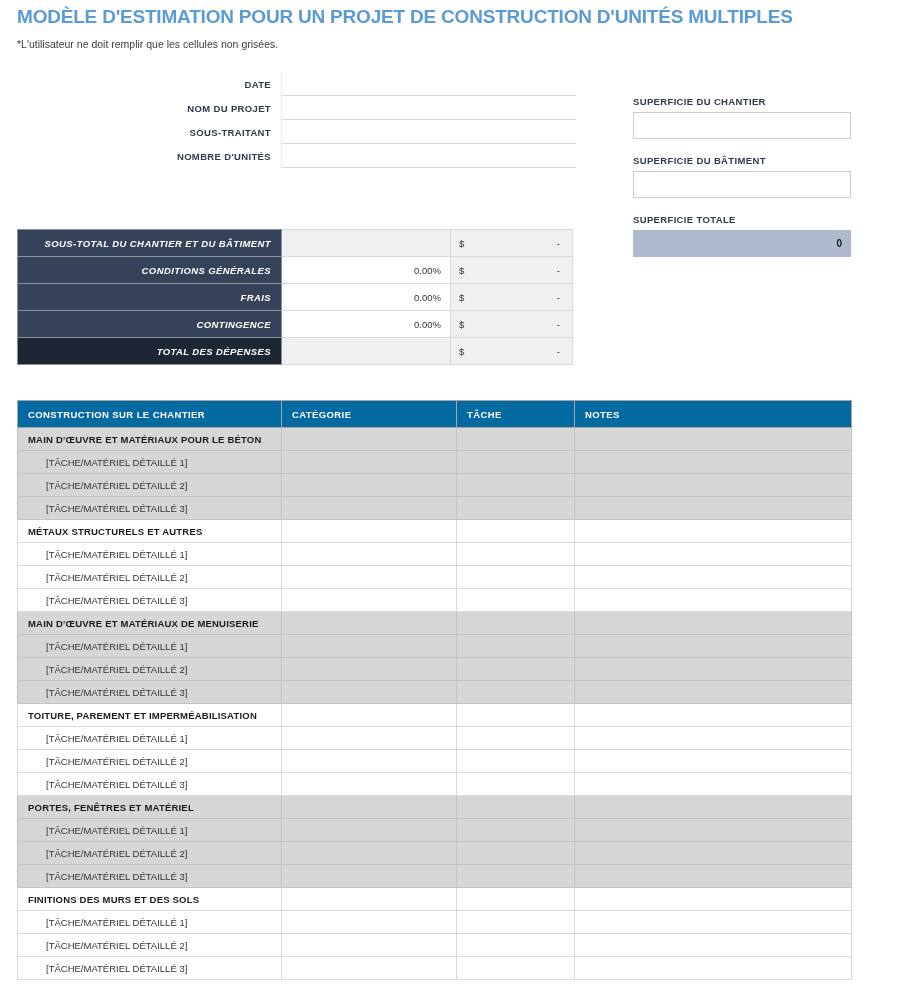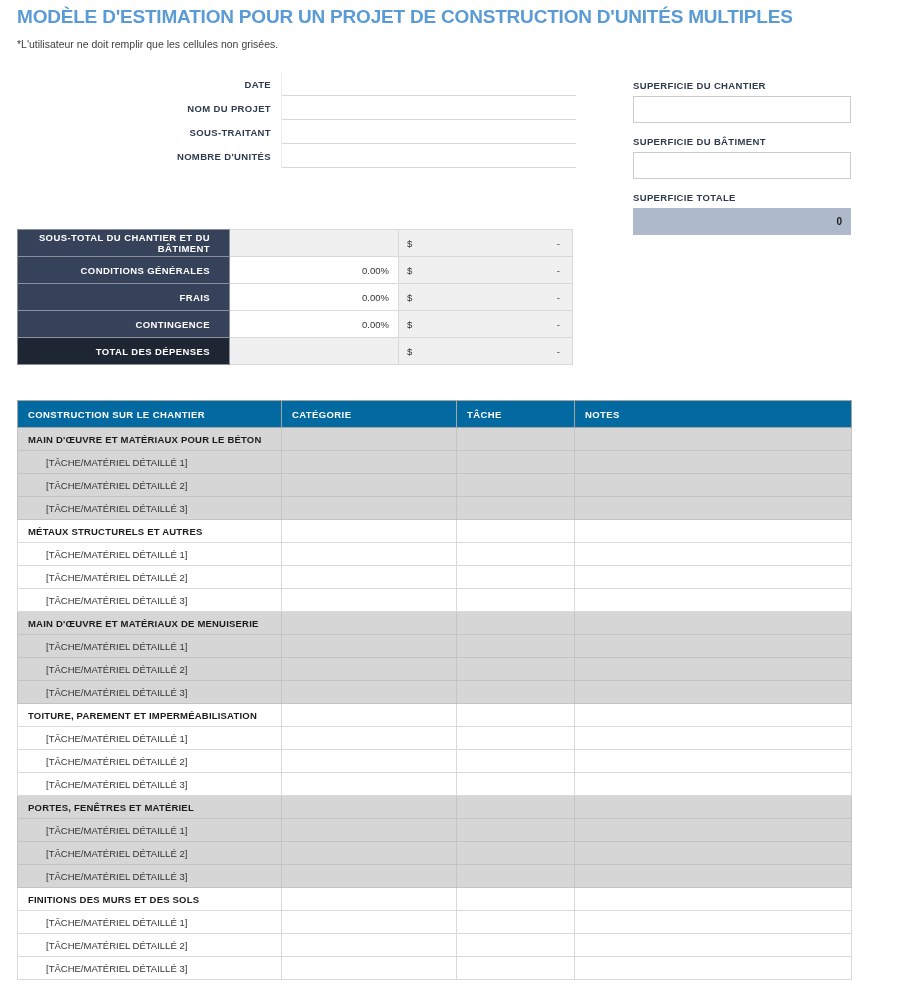--- a/index.html
+++ b/index.html
@@ -57,20 +57,21 @@
   .form-row:first-child .fld { border-left: 1px solid #EDEDED; }
 
   
   .form-right { position: absolute; left: 633px; top: 80px; width: 218px; }
   .fr-label {
     font-size: 9.5px;
     font-weight: bold;
     letter-spacing: 0.35px;
     color: #2E3A4D;
     margin-bottom: 5px;
+    margin-top: 16px;
   }
   .fr-box {
     height: 27px;
     border: 1px solid #C9CCD0;
     background: #ffffff;
     margin-bottom: 13px;
   }
   .fr-total {
     height: 27px;
     background: #AEBACB;
@@ -85,28 +86,29 @@
 
   
   .summary {
     position: absolute;
     left: 17px; top: 229px;
     width: 556px;
     border-collapse: collapse;
   }
   .summary td { height: 27px; font-size: 9.5px; }
   .summary .s-lbl {
-    width: 212px;
+    width: 264px;
     background: #36425A;
     color: #ffffff;
     font-weight: bold;
     letter-spacing: 0.4px;
     text-align: right;
-    padding-right: 19px;
+    padding-right: 10px;
     border: 1px solid #8A9099;
+    font-style: italic;
   }
   .summary tr.total .s-lbl { background: #1F2633; }
   .summary .s-pct {
     width: 169px;
     background: #ffffff;
     text-align: right;
     padding-right: 9px;
     color: #333;
     border: 1px solid #D9D9D9;
     font-size: 9.5px;

